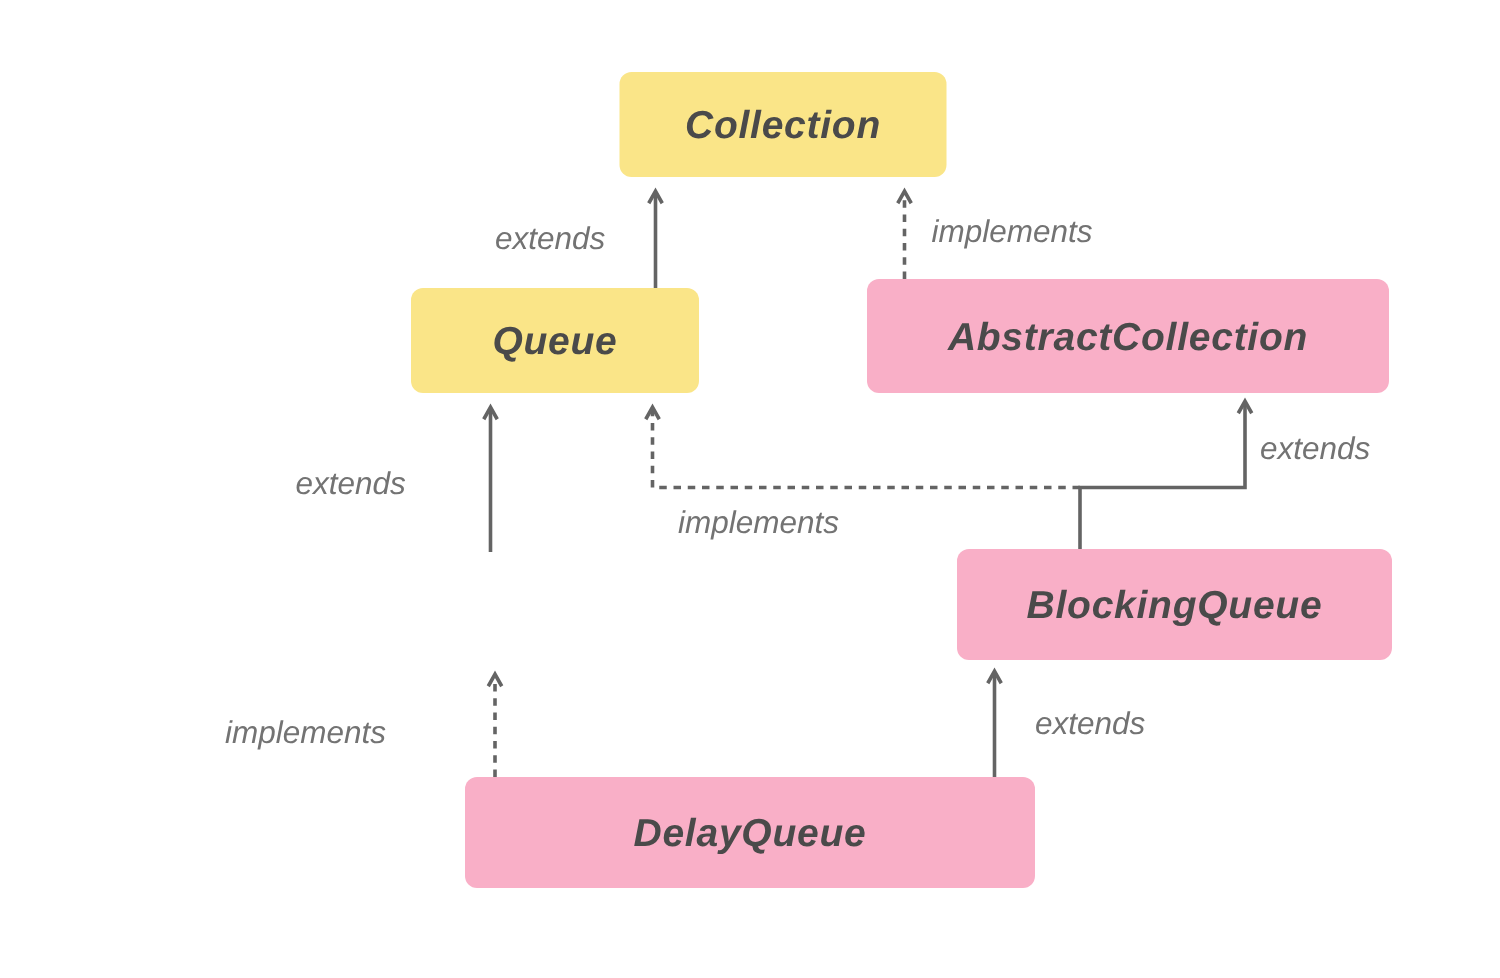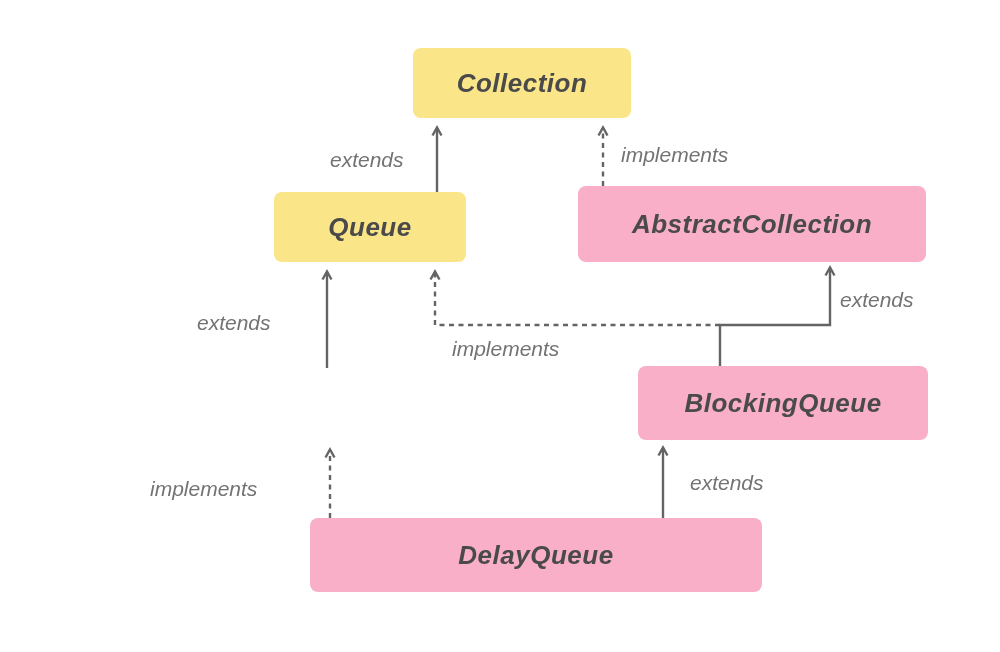--- a/index.html
+++ b/index.html
@@ -117,21 +117,21 @@
 
   <div class="node interface" style="left:274px;top:192px;width:192px;height:70px;">
     <span>Queue</span>
   </div>
 
 
   <div class="node class" style="left:638px;top:366px;width:290px;height:74px;">
     <span>BlockingQueue</span>
   </div>
 
-  <div class="node class" style="left:310px;top:518px;width:452px;height:74px;">
+  <div class="node class" style="left:310px;top:518px;width:380px;height:74px;">
     <span>DelayQueue</span>
   </div>
 
   <div class="edge-label" style="left:330px;top:148px;">extends</div>
 
   <div class="edge-label" style="left:621px;top:143px;">implements</div>
 
   <div class="edge-label" style="left:197px;top:311px;">extends</div>
 
   <div class="edge-label" style="left:452px;top:337px;">implements</div>

